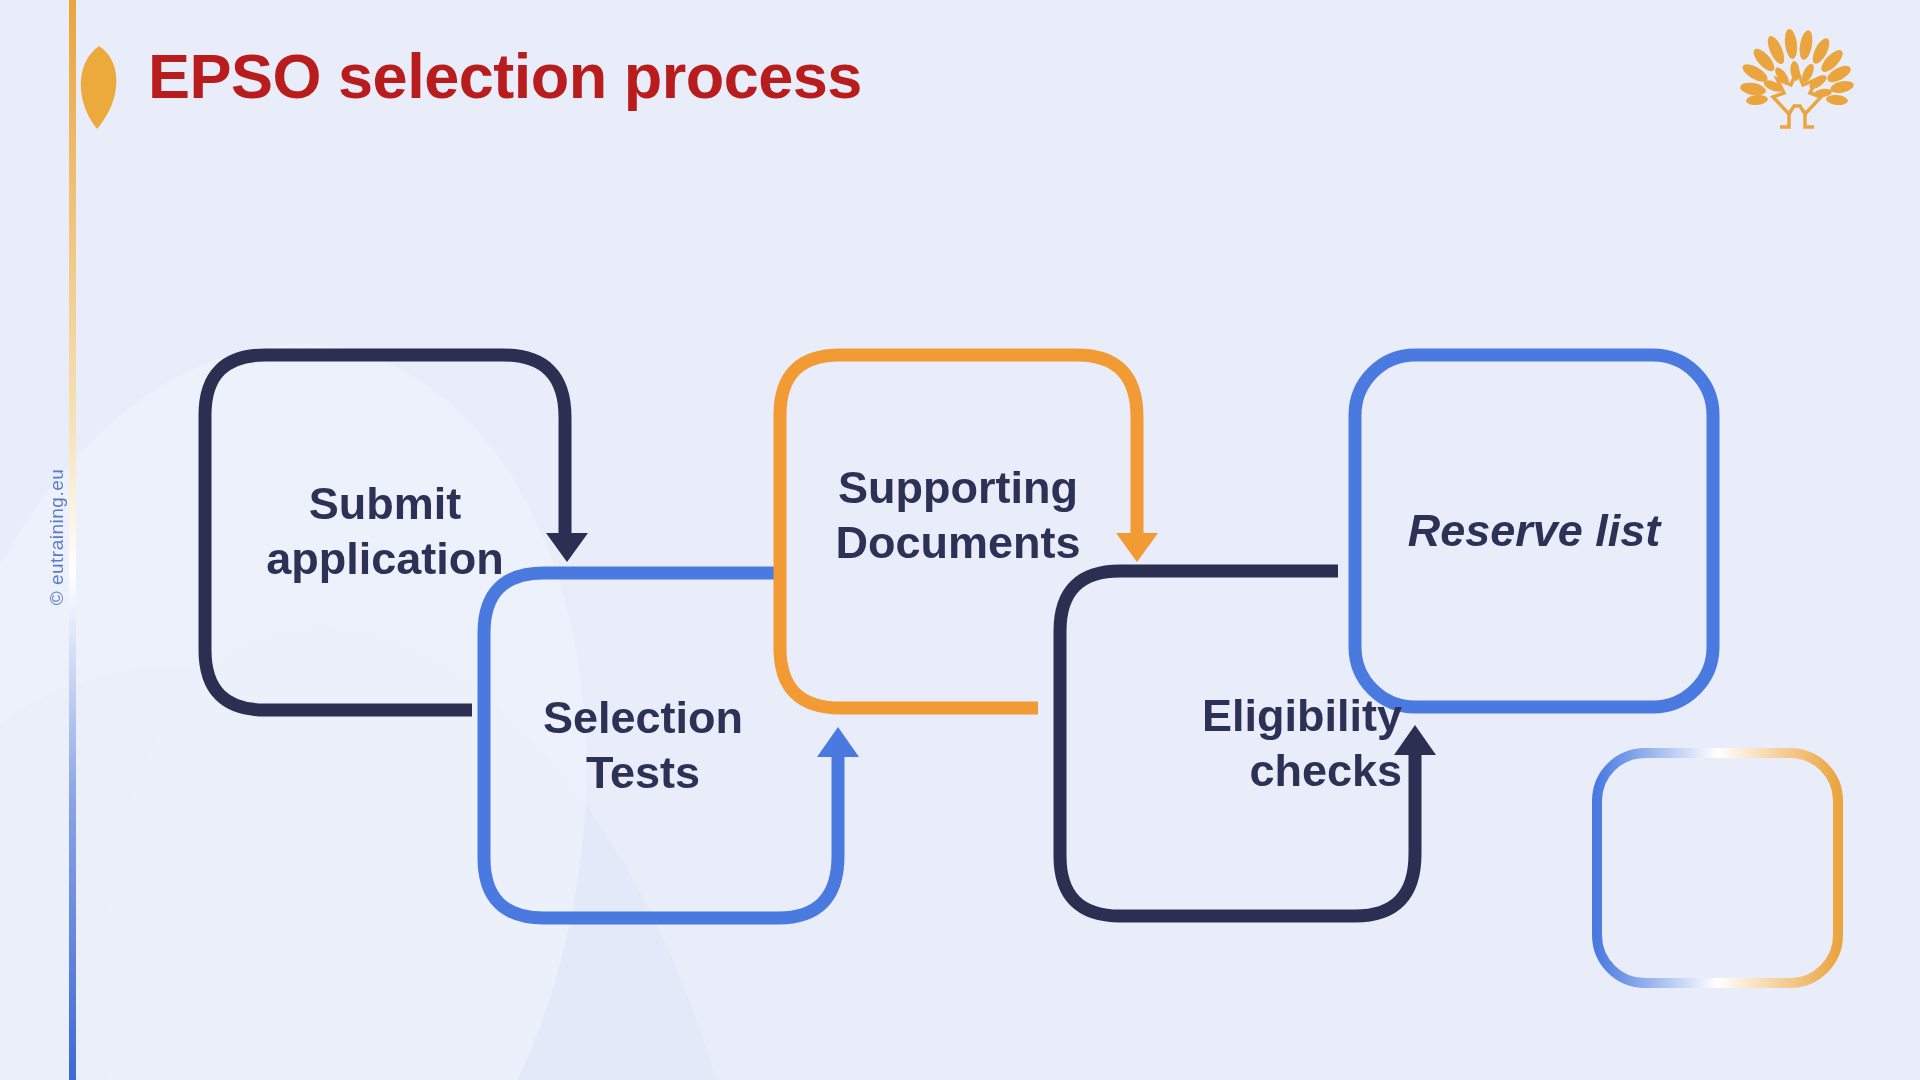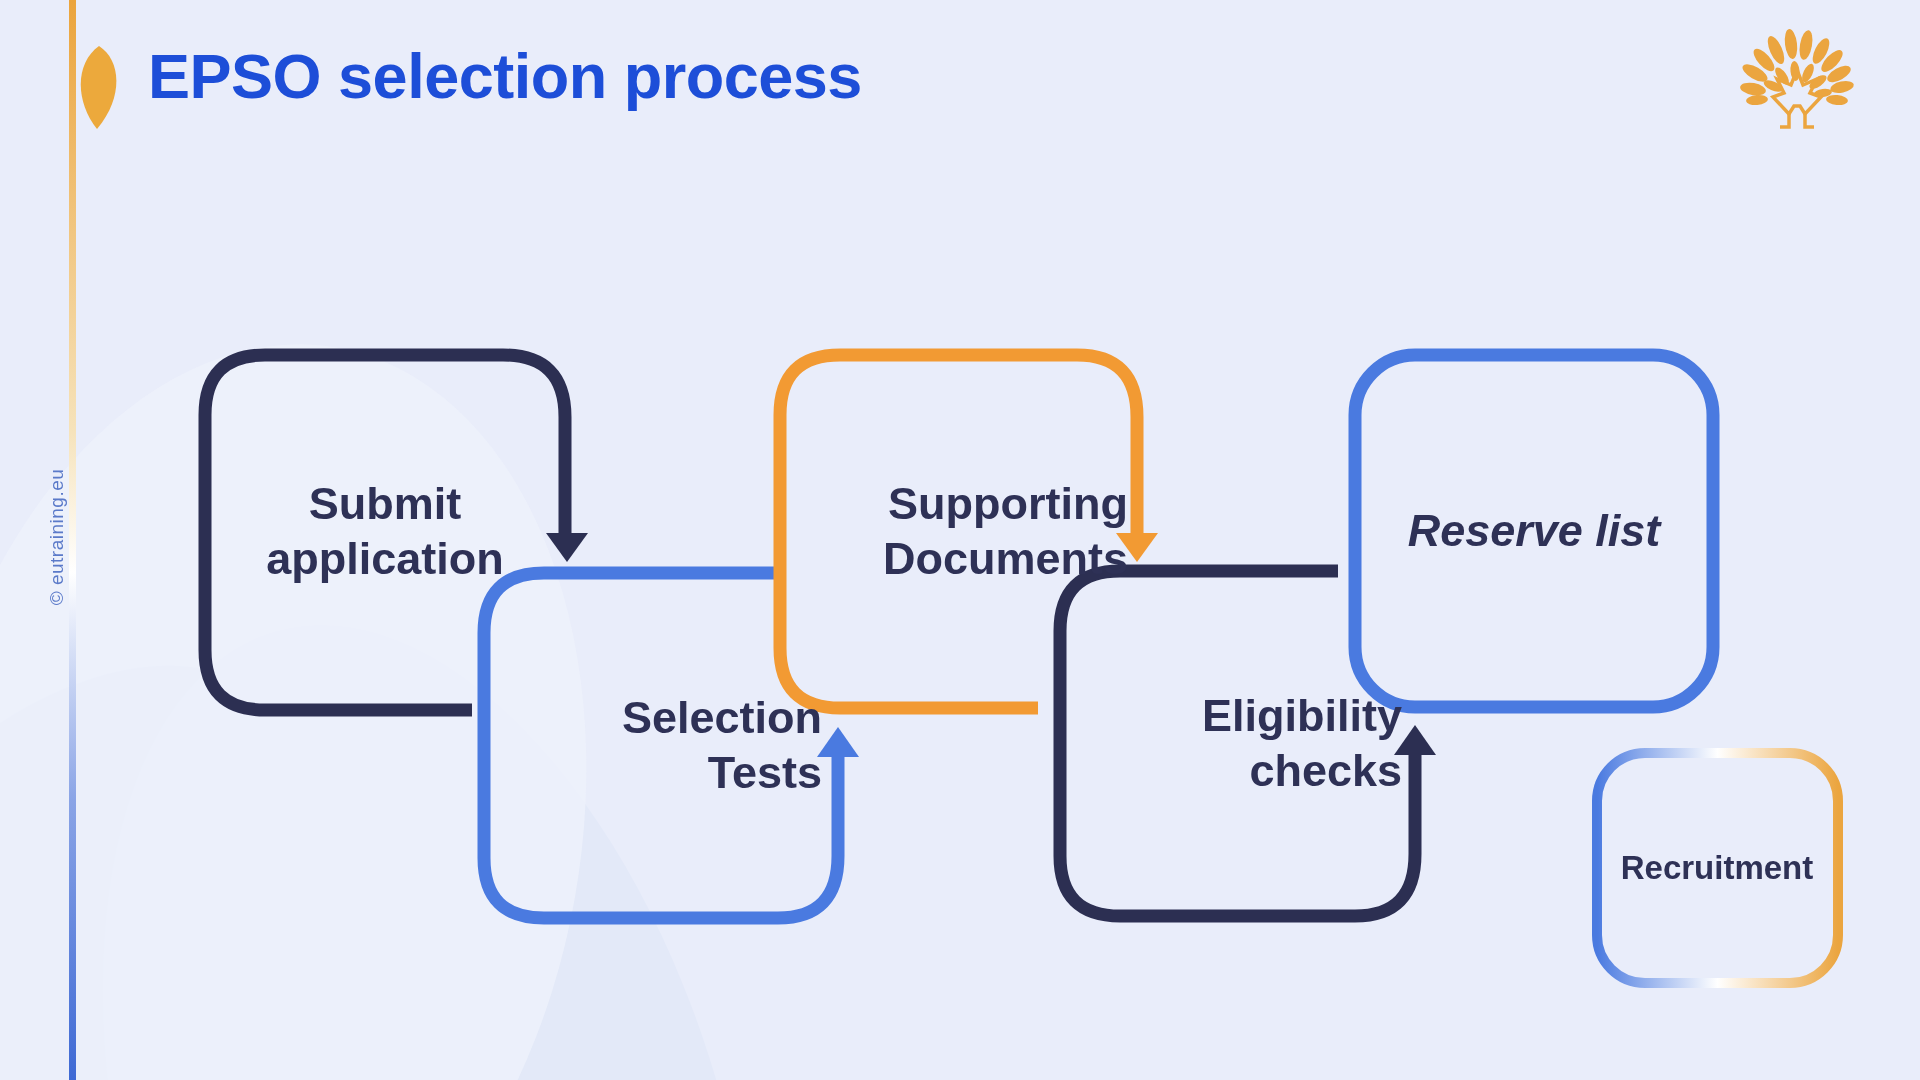--- a/index.html
+++ b/index.html
@@ -10,21 +10,21 @@
     font-family:"Liberation Sans", sans-serif;
   }
   .art{position:absolute;inset:0;display:block;}
   .page-title{
     position:absolute;
     left:148px;top:40px;
     margin:0;
     font-size:63px;
     font-weight:bold;
     letter-spacing:-0.5px;
-    color:#1d4ed8;
+    color:#b91c1c;
     white-space:nowrap;
   }
   .copyright{
     position:absolute;
     left:57px;top:537px;
     transform:translate(-50%,-50%) rotate(-90deg);
     font-size:19px;
     letter-spacing:0.5px;
     color:#5b7ac9;
     white-space:nowrap;
@@ -117,23 +117,22 @@
 
     <rect x="1597" y="753" width="241" height="230" rx="48" ry="48" fill="none" stroke="url(#recruitGrad)" stroke-width="10"></rect>
   </svg>
 
   <h1 class="page-title">EPSO selection process</h1>
 
   <div class="copyright">© eutraining.eu</div>
 
   <div class="node-label" style="left:225px;top:462px;width:320px;height:140px;">Submit application</div>
 
-  <div class="node-label" style="left:502px;top:676px;width:320px;height:140px;text-align:right;">Selection Tests</div>
+  <div class="node-label" style="left:483px;top:676px;width:320px;height:140px;">Selection Tests</div>
 
-  <div class="node-label" style="left:788px;top:462px;width:340px;height:140px;text-align:right;">Supporting Documents</div>
+  <div class="node-label" style="left:788px;top:446px;width:340px;height:140px;">Supporting Documents</div>
 
   <div class="node-label" style="left:1072px;top:674px;width:330px;height:140px;text-align:right;">Eligibility checks</div>
 
   <div class="node-label" style="left:1384px;top:461px;width:300px;height:140px;font-style:italic;">Reserve list</div>
 
-  <div class="node-label small" style="left:1607px;top:828px;width:220px;height:80px;">Recruitment</div>
 
 </div>
 
 </body></html>

